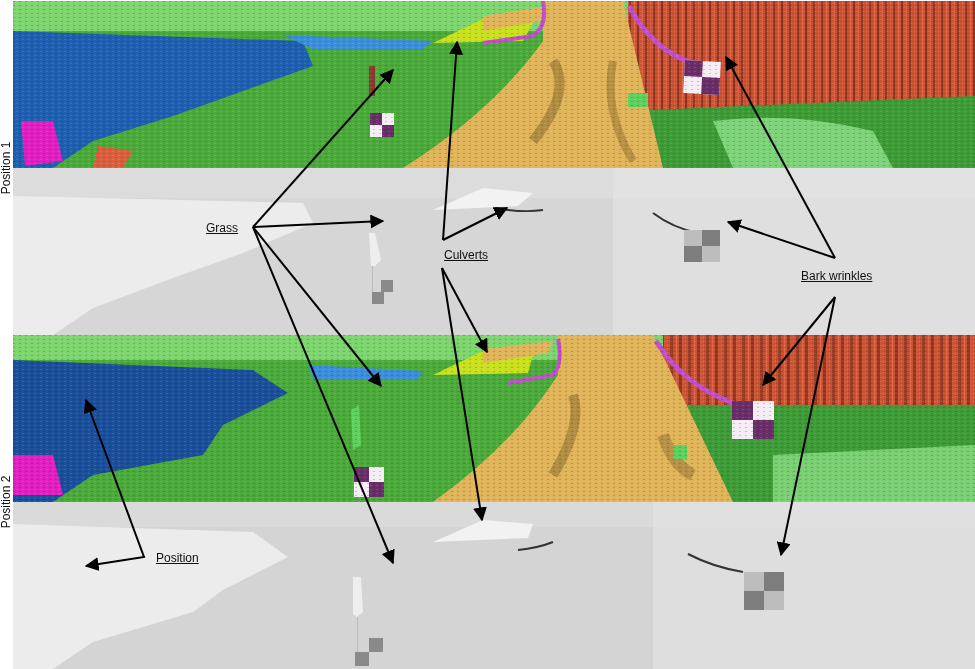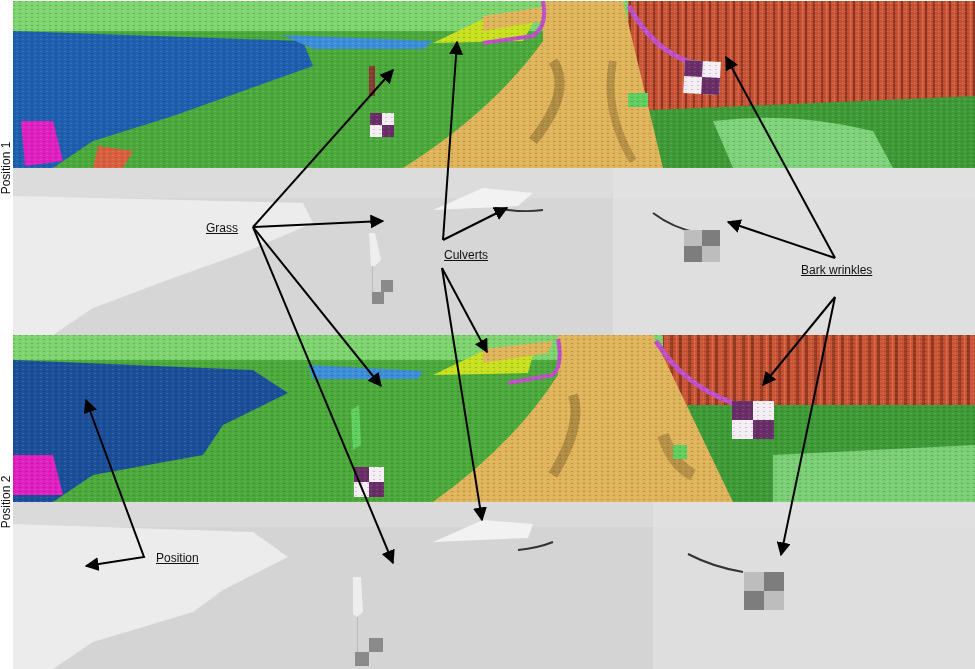--- a/index.html
+++ b/index.html
@@ -174,14 +174,14 @@
     </g>
 
     <g>
       <polyline points="86,400 144,557 86,566" marker-start="url(#ah)" marker-end="url(#ah)"></polyline>
     </g>
   </g>
 </svg>
 
 <div class="lbl" style="left:206px;top:221px;">Grass</div>
 <div class="lbl" style="left:428px;top:248px;margin-left:16px;">Culverts</div>
-<div class="lbl" style="left:801px;top:263px;">Bark wrinkles</div>
+<div class="lbl" style="left:801px;top:269px;">Bark wrinkles</div>
 <div class="lbl" style="left:156px;top:551px;">Position</div>
 
 </body></html>

